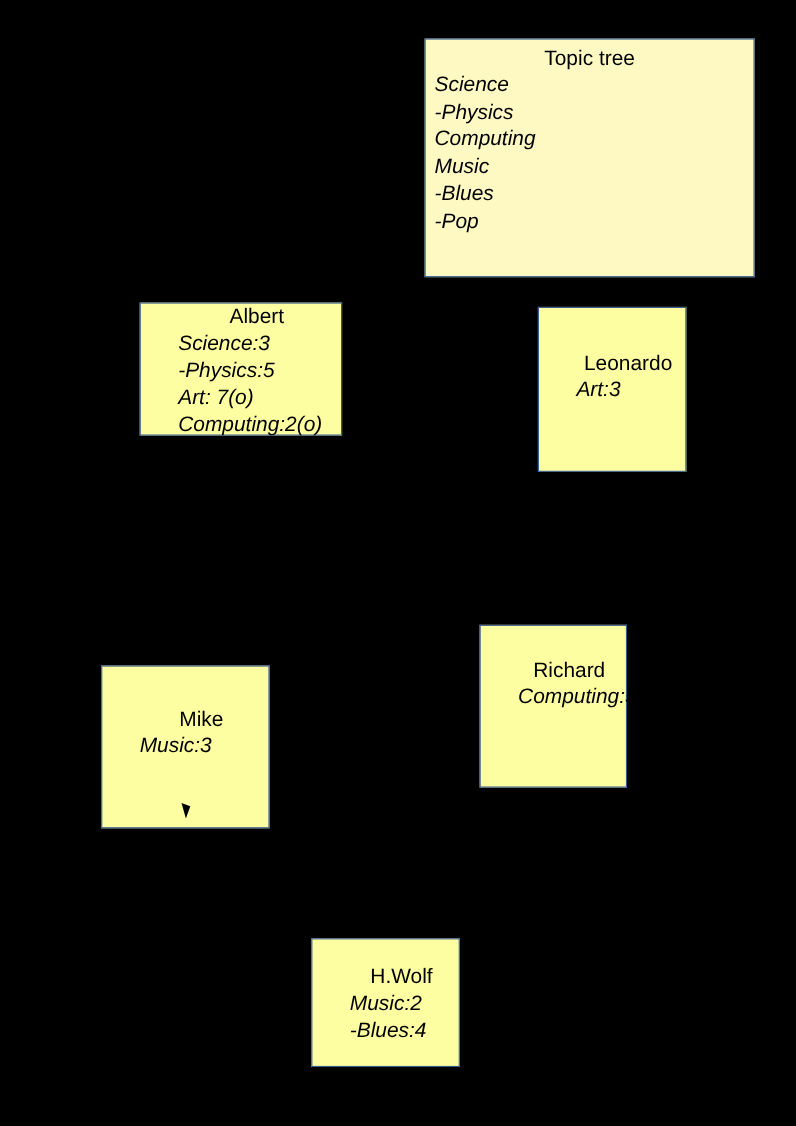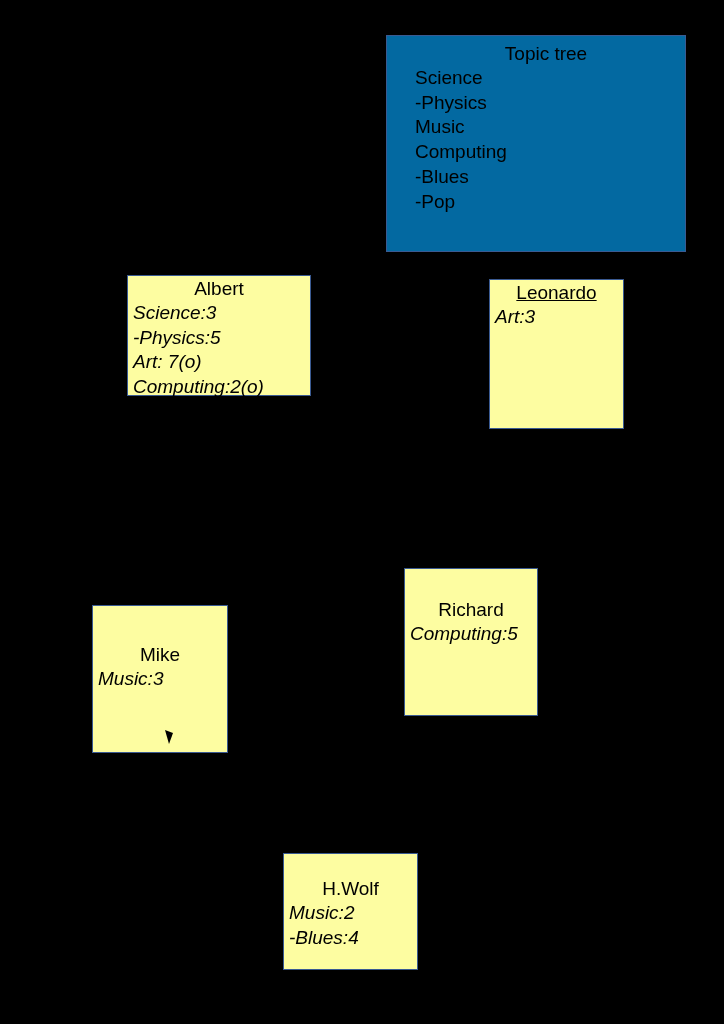--- a/index.html
+++ b/index.html
@@ -32,64 +32,64 @@
   .node .body {
     display: block;
     text-align: left;
     font-size: 19px;
     line-height: 24.7px;
     color: #000000;
     white-space: nowrap;
     margin-left: -1px;
   }
   .node.topic {
-    background: #0369a1;
-    padding-left: 20px;
+    background: #fef9c3;
   }
   .node.note {
     background: #fdfda1;
+    padding-left: 29px;
   }
   .node.topic .title { padding-top: 5px; }
-  .node.topic .body  { padding-left: 9px; }
+  .node.topic .body  { padding-left: 9px; font-style: italic; }
   .node.note  .body  { padding-left: 6px; font-style: italic; }
 </style>
 </head>
 <body>
 
 <div id="canvas">
 
   <div class="node topic" id="node-topic-tree" style="left:386px; top:35px; width:300px; height:217px;">
     <span class="title">Topic tree</span>
     <span class="body">Science</span>
     <span class="body">-Physics</span>
+    <span class="body">Computing</span>
     <span class="body">Music</span>
-    <span class="body">Computing</span>
     <span class="body">-Blues</span>
     <span class="body">-Pop</span>
   </div>
 
   <div class="node note" id="node-albert" style="left:127px; top:275px; width:184px; height:121px;">
     <span class="title">Albert</span>
     <span class="body">Science:3</span>
     <span class="body">-Physics:5</span>
     <span class="body">Art: 7(o)</span>
     <span class="body">Computing:2(o)</span>
   </div>
 
   <div class="node note" id="node-leonardo" style="left:489px; top:279px; width:135px; height:150px;">
-    <span class="title" style="text-decoration:underline;">Leonardo</span>
+    <span class="title" style="margin-top:38px;">Leonardo</span>
     <span class="body">Art:3</span>
   </div>
 
-  <div class="node note" id="node-mike" style="left:92px; top:605px; width:136px; height:148px;">
+  <div class="node note" id="node-mike" style="left:92px; top:605px; width:153px; height:148px;">
     <span class="title" style="margin-top:36px;">Mike</span>
     <span class="body">Music:3</span>
   </div>
 
-  <div class="node note" id="node-richard" style="left:404px; top:568px; width:134px; height:148px;">
+  <div class="node note" id="node-richard" style="left:436px; top:568px; width:134px; height:148px;">
     <span class="title" style="margin-top:28px;">Richard</span>
     <span class="body">Computing:5</span>
   </div>
 
   <div class="node note" id="node-hwolf" style="left:248px; top:853px; width:135px; height:117px;margin-left:35px;">
     <span class="title" style="margin-top:22px;">H.Wolf</span>
     <span class="body">Music:2</span>
     <span class="body">-Blues:4</span>
   </div>
 

